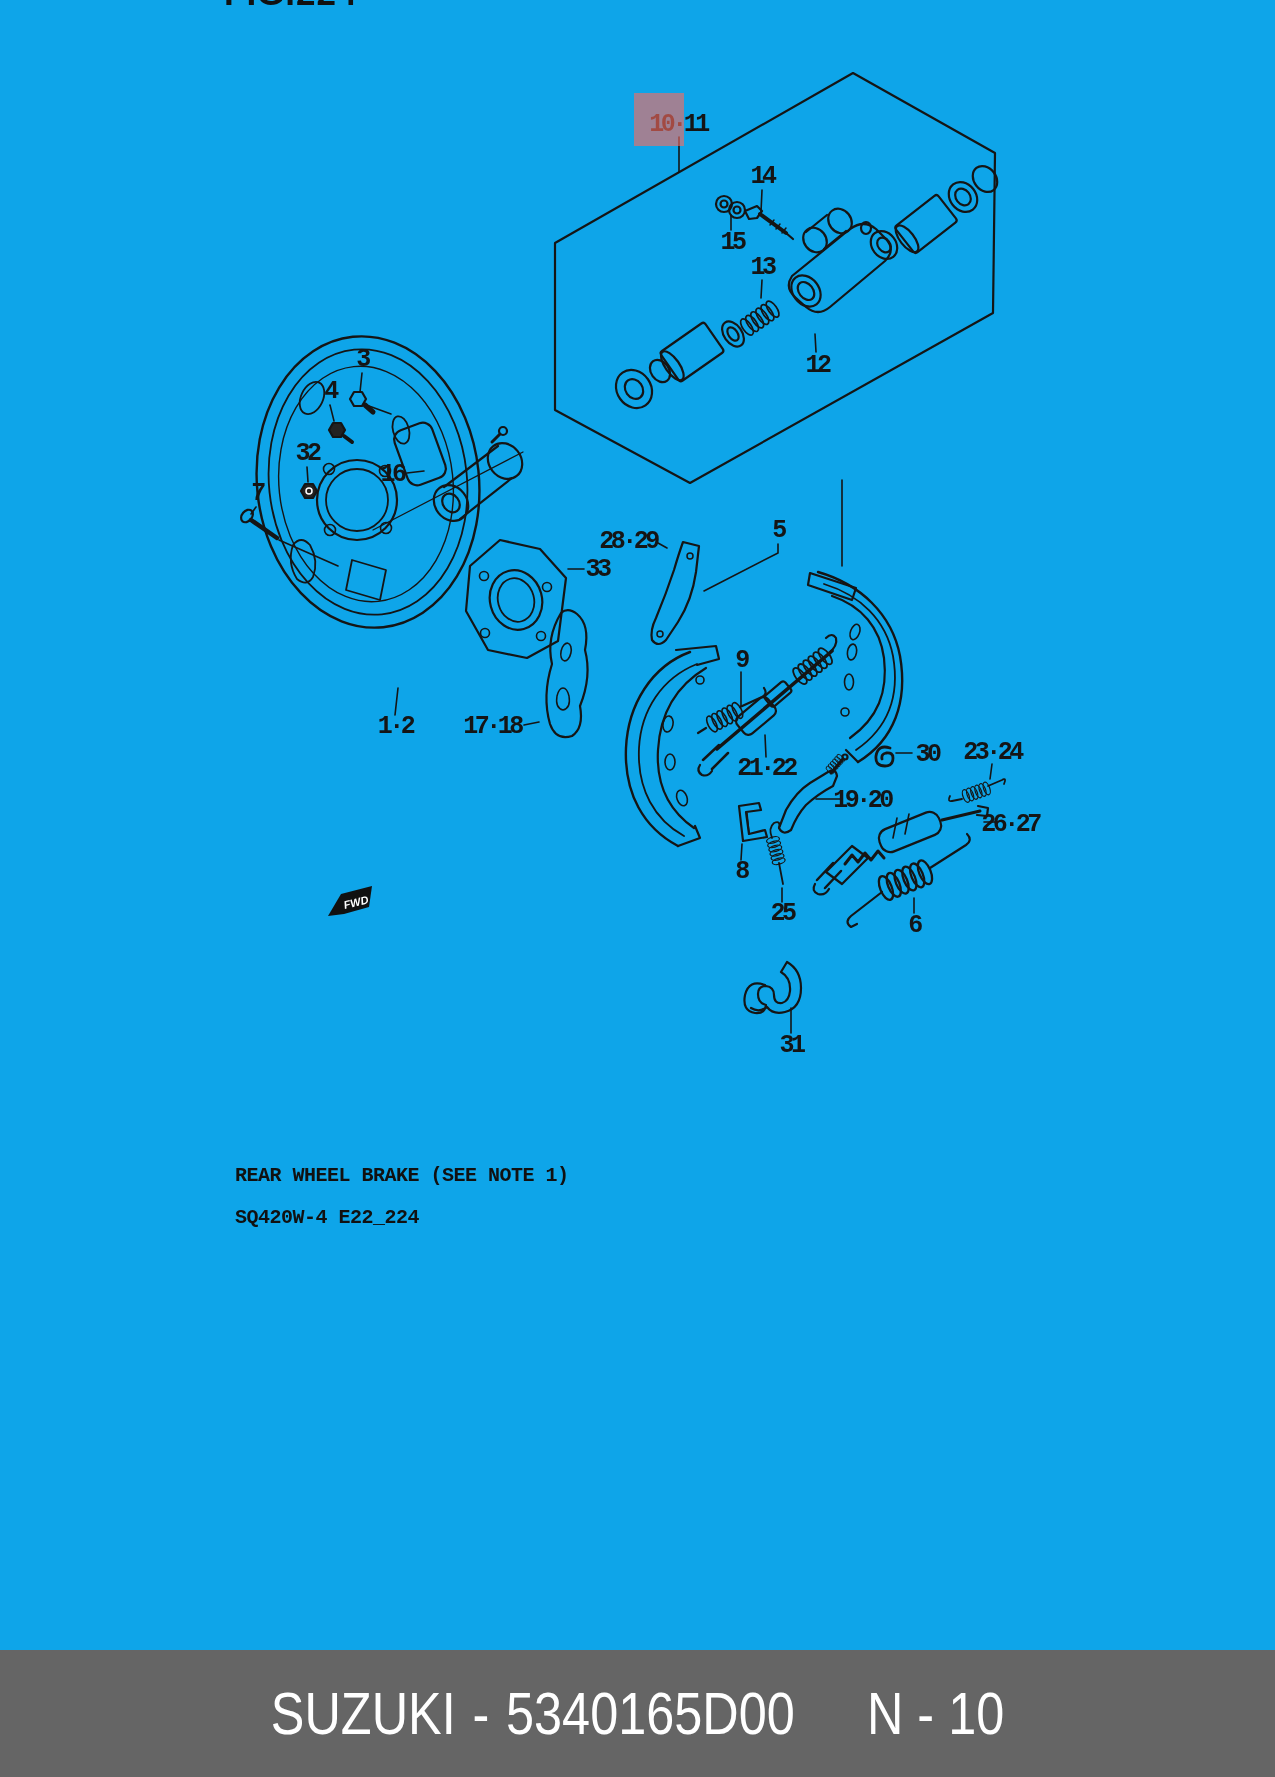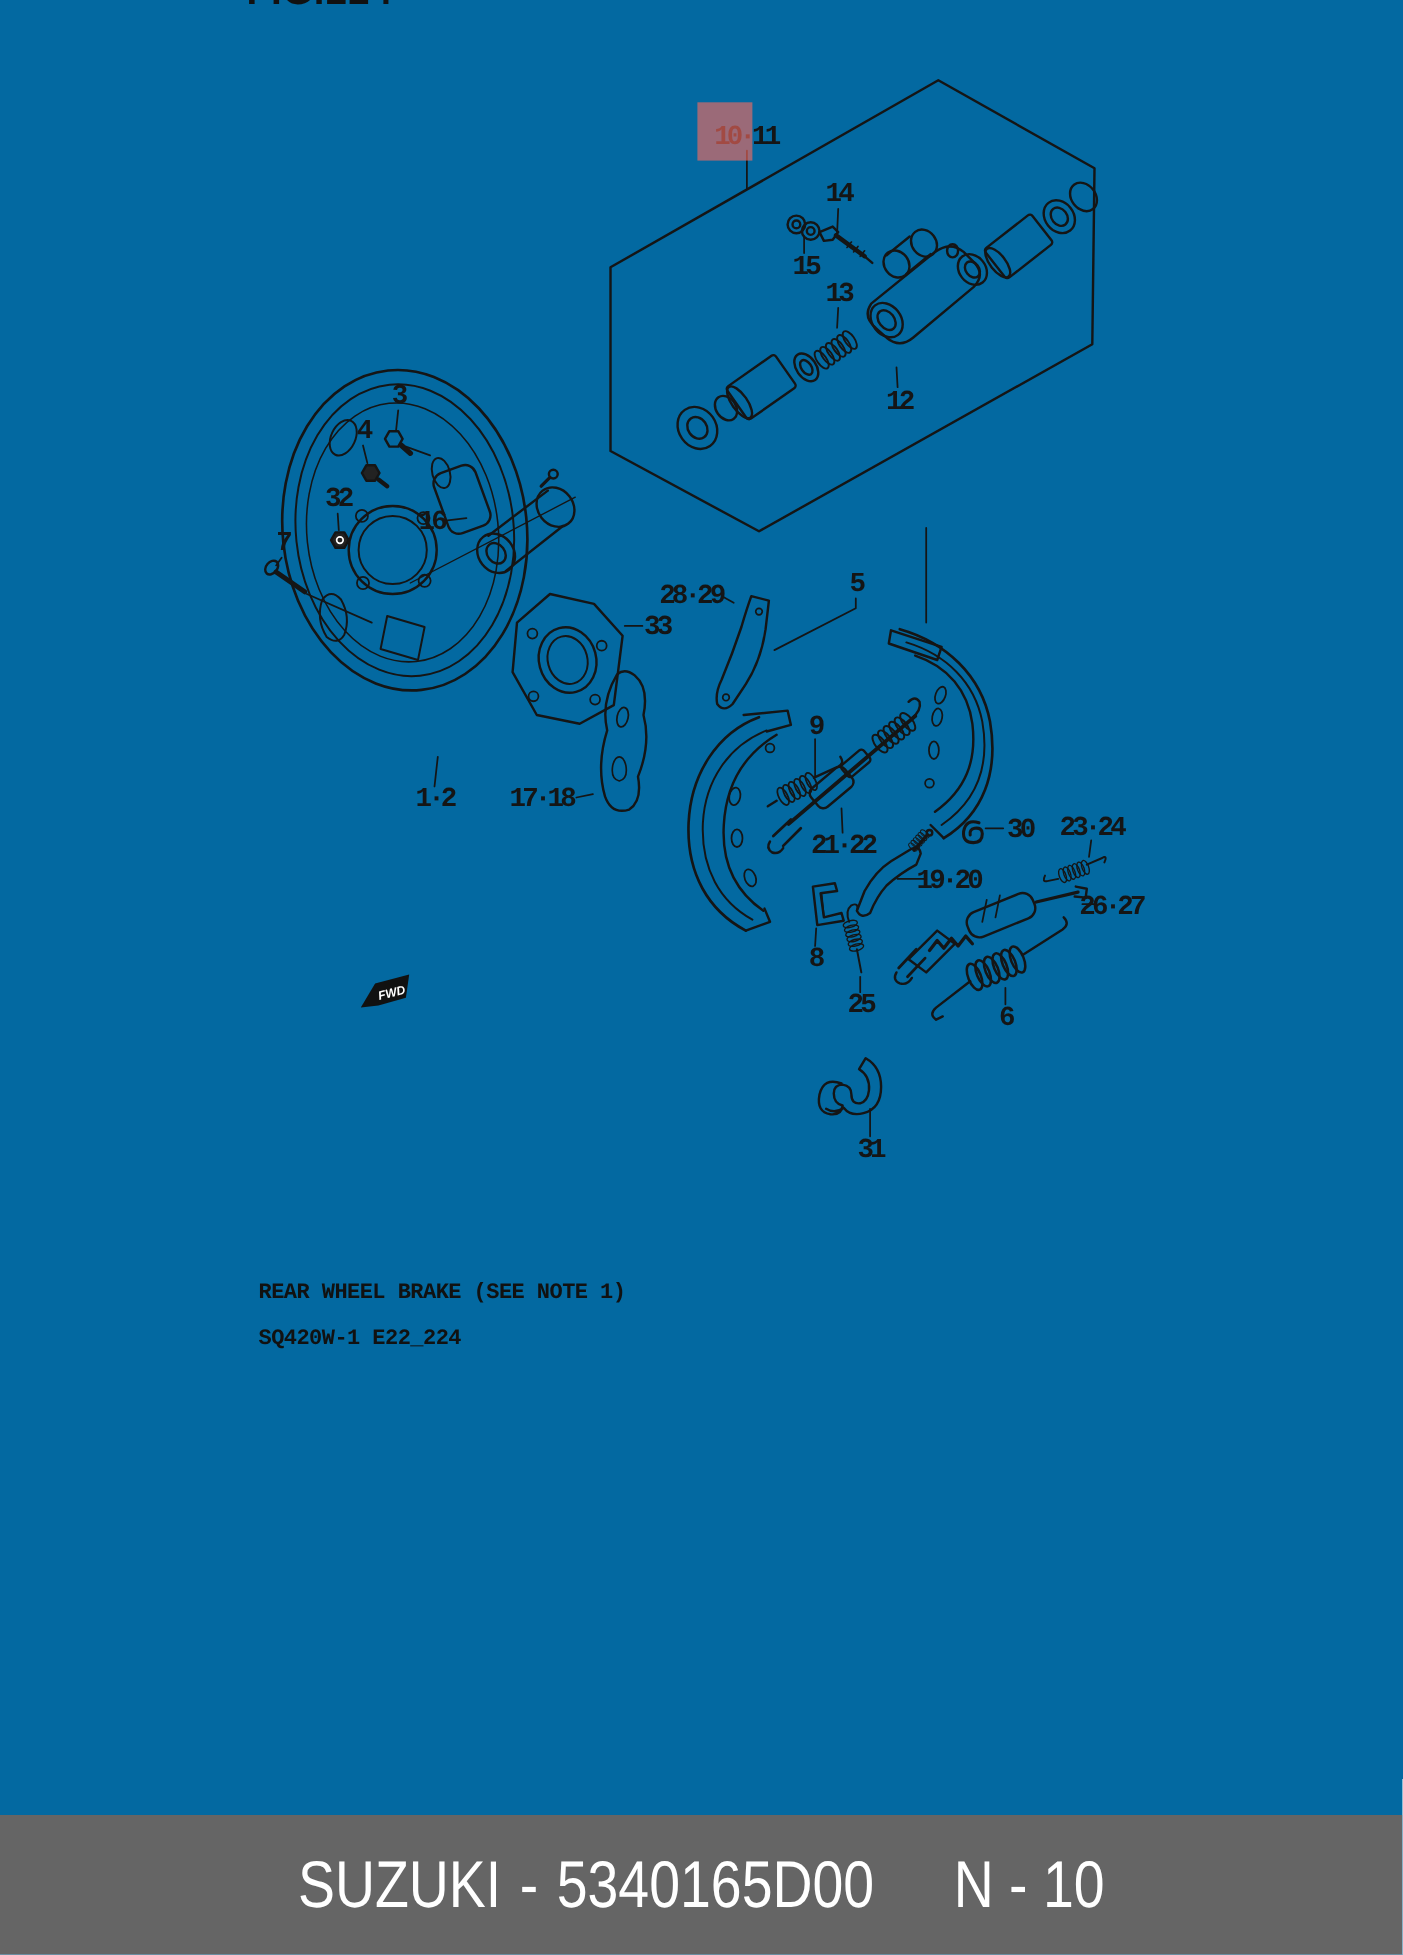--- a/index.html
+++ b/index.html
@@ -1,16 +1,16 @@
 <!DOCTYPE html>
 <html><head>
 <meta charset="utf-8">
 <style>
   html,body{margin:0;padding:0;background:#fff;}
-  .page{position:relative;width:1275px;height:1777px;background:#0369a1;overflow:hidden;
+  .page{position:relative;width:1275px;height:1777px;background:#0ea5e9;overflow:hidden;
         font-family:"Liberation Sans",sans-serif;}
   .fig-label{position:absolute;top:-27px;left:224px;font-size:35px;font-weight:bold;
              color:#111;letter-spacing:1px;}
   .diagram-svg{position:absolute;left:0;top:0;}
   .footer-note{position:absolute;left:235px;color:#111;
                font-family:"Liberation Mono","DejaVu Sans Mono",monospace;
                font-weight:bold;font-size:20px;letter-spacing:-0.5px;white-space:pre;}
   .footer-note.line1{top:1206px;}
   .footer-note.line2{top:1164px;}
   .footer-bar{position:absolute;left:0;top:1650px;width:1275px;height:127px;
@@ -302,21 +302,21 @@
       <text class="callout" x="862" y="807">19·20</text>
       <text class="callout" x="1010" y="831">26·27</text>
       <text class="callout" x="741" y="878">8</text>
       <text class="callout" x="782" y="920">25</text>
       <text class="callout" x="914" y="932">6</text>
       <text class="callout" x="791" y="1052">31</text>
       <text class="fwd" x="357" y="906" transform="rotate(-14 357 906)">FWD</text>
     </g>
   </svg>
 
-  <div class="footer-note line1">SQ420W-1 E22_224</div>
+  <div class="footer-note line1">SQ420W-4 E22_224</div>
   <div class="footer-note line2">REAR WHEEL BRAKE (SEE NOTE 1)</div>
 
   <div class="footer-bar" style="background: rgb(101, 101, 101);">
     <div class="bar-inner">
       <span class="tok">SUZUKI</span>
       <span class="tok">-</span>
       <span class="tok">5340165D00</span>
       <span class="bar-gap"></span>
       <span class="tok">N - 10</span>
     </div>

